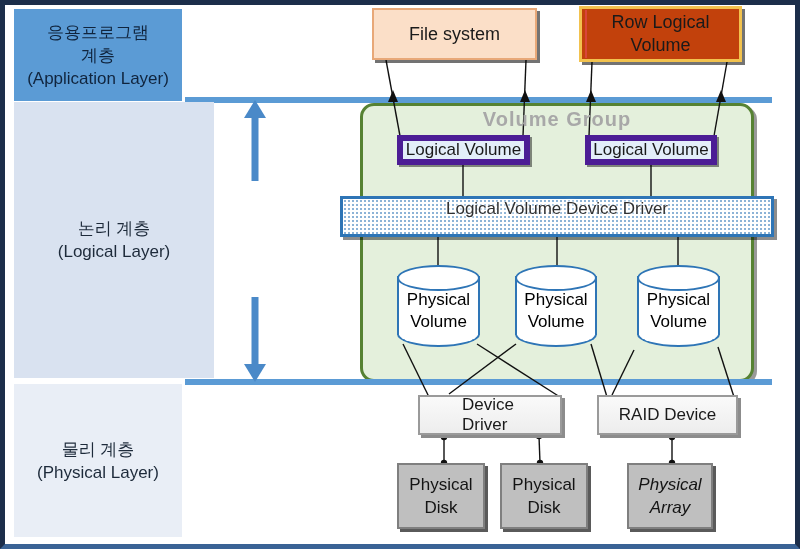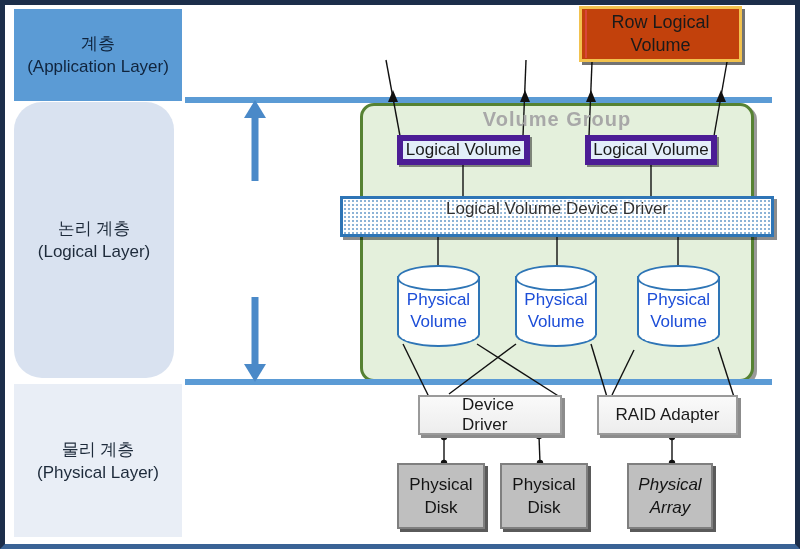--- a/index.html
+++ b/index.html
@@ -37,21 +37,21 @@
   .driver-bar span { text-shadow:0 0 3px #fff, 0 0 3px #fff, 0 0 4px #fff; }
 
   
   .cylinder { z-index:3; }
   .cyl-body { position:absolute; left:0; right:0; top:11px; bottom:0; background:#fff;
               border:2px solid #2E75B6; border-top:none;
               border-radius:0 0 42px 42px / 0 0 13px 13px; }
   .cyl-top { position:absolute; left:0; right:0; top:0; height:22px; background:#fff;
              border:2px solid #2E75B6; border-radius:50%; }
   .cyl-label { position:absolute; left:0; right:0; top:24px; text-align:center; font-size:17px;
-               line-height:22px; color:#1d4ed8; }
+               line-height:22px; color:#000000; }
 
   
   .hw-box { background:linear-gradient(#fafafa,#ededed); border:2px solid #9a9a9a;
             display:flex; align-items:center; justify-content:center; font-size:17px; color:#1a1a1a;
             z-index:3; box-shadow:3px 3px 0 #8c8c8c; }
   .gray-box { background:#BFBFBF; border:2px solid #7F7F7F; display:flex; align-items:center; justify-content:center;
               text-align:center; font-size:17px; line-height:23px; color:#141414; z-index:3;
               box-shadow:3px 3px 0 #5a5a5a; }
 
   .red-accent { background:#D9453B; z-index:4; }
@@ -115,34 +115,38 @@
       <circle cx="444" cy="437" r="2.5"></circle>
         <circle cx="444" cy="463" r="2.5"></circle>
       <circle cx="539" cy="436" r="2.5"></circle>
         <circle cx="540" cy="463" r="2.5"></circle>
       <circle cx="672" cy="437" r="2.5"></circle>
         <circle cx="672" cy="463" r="2.5"></circle>
     </g>
   </svg>
 
   <div class="abs layer-box layer-app" style="left:14px; top:9px; width:168px; height:92px;">
+    <span>응용프로그램</span>
     <span>계층</span>
     <span>(Application Layer)</span>
   </div>
 
-  <div class="abs layer-box layer-logical" style="left:14px; top:102px; width:160px; height:276px;border-radius:28px;">
+  <div class="abs layer-box layer-logical" style="left:14px; top:102px; width:200px; height:276px;">
     <span>논리 계층</span>
     <span>(Logical Layer)</span>
   </div>
 
   <div class="abs layer-box layer-physical" style="left:14px; top:384px; width:168px; height:153px;">
     <span>물리 계층</span>
     <span>(Physical Layer)</span>
   </div>
 
+  <div class="abs top-box fs-box" style="left:372px; top:8px; width:165px; height:52px;">
+    <span>File system</span>
+  </div>
 
   <div class="abs top-box rlv-box" style="left:579px; top:6px; width:163px; height:56px;">
     <span style="width:120px;">Row Logical Volume</span>
   </div>
   <div class="abs red-accent" style="left:585px; top:10px; width:2px; height:48px;"></div>
 
   <div class="abs vg-title" style="left:360px; top:108px; width:394px;">Volume Group</div>
 
   <div class="abs lv-box" style="left:397px; top:135px; width:133px; height:30px;">
     <span>Logical Volume</span>
@@ -168,21 +172,21 @@
   <div class="abs cylinder" style="left:637px; top:265px; width:83px; height:82px;">
     <div class="cyl-body"></div>
     <div class="cyl-top"></div>
     <div class="cyl-label">Physical Volume</div>
   </div>
 
   <div class="abs hw-box" style="left:418px; top:395px; width:144px; height:40px;padding-left:42px;">
     <span>Device Driver</span>
   </div>
   <div class="abs hw-box" style="left:597px; top:395px; width:141px; height:40px;">
-    <span>RAID Adapter</span>
+    <span>RAID Device</span>
   </div>
 
   <div class="abs gray-box" style="left:397px; top:463px; width:88px; height:66px;">
     <span style="width:70px;">Physical Disk</span>
   </div>
   <div class="abs gray-box" style="left:500px; top:463px; width:88px; height:66px;">
     <span style="width:70px;">Physical Disk</span>
   </div>
   <div class="abs gray-box" style="left:627px; top:463px; width:86px; height:66px;font-style:italic;">
     <span style="width:70px;">Physical Array</span>

